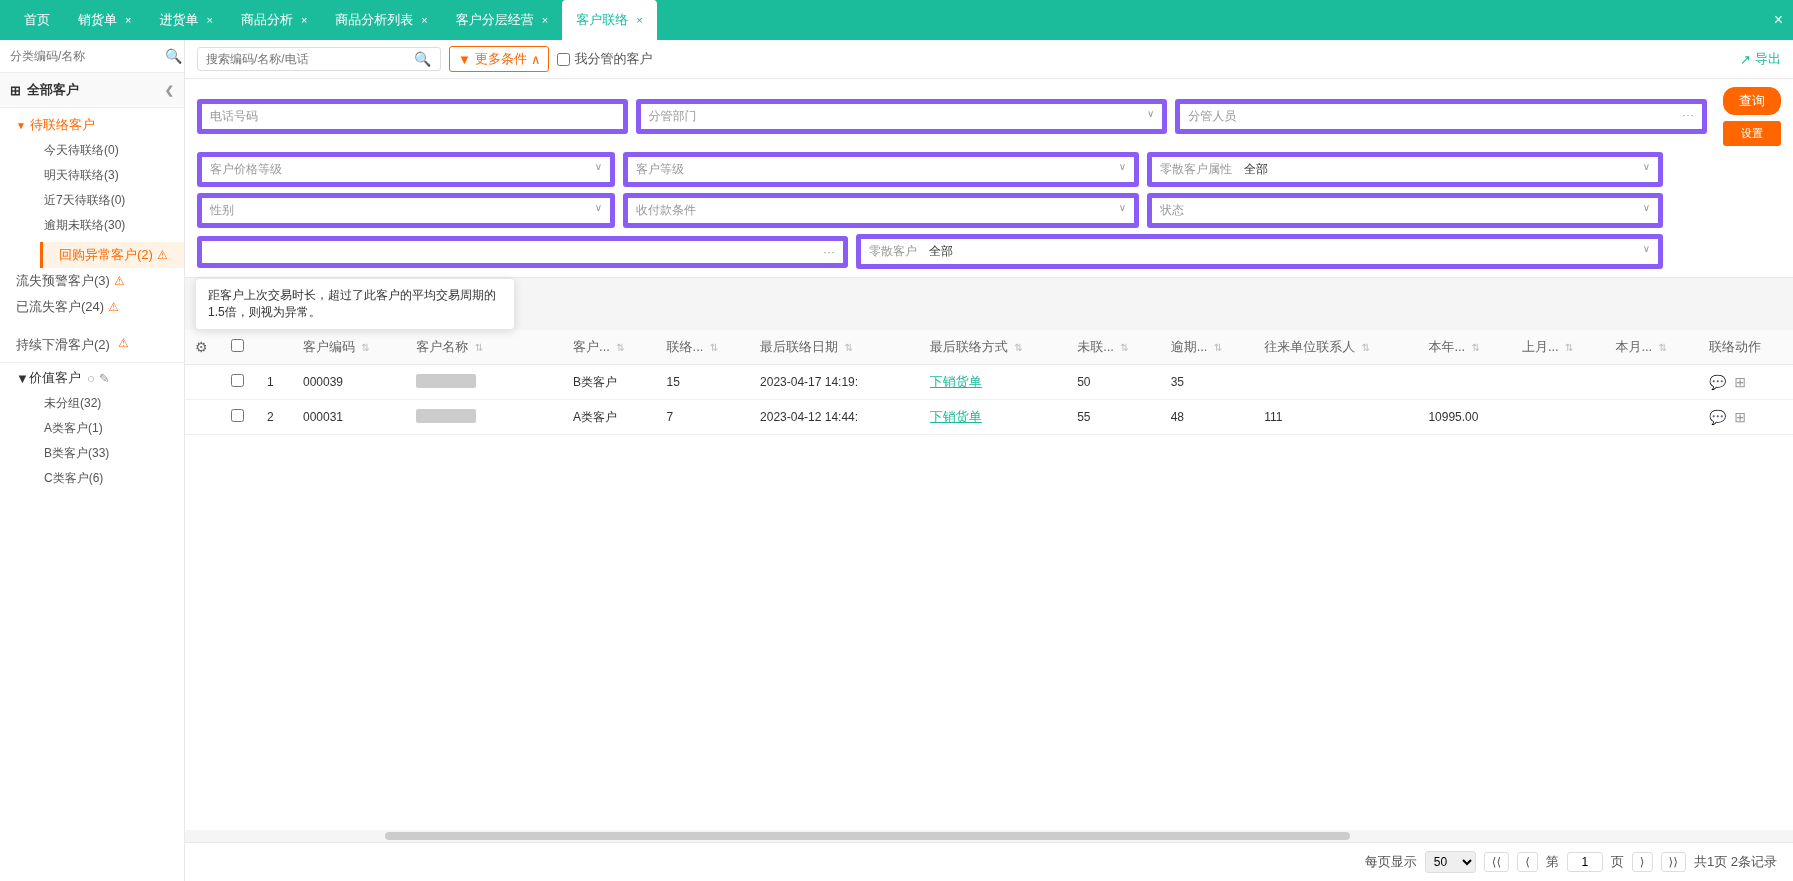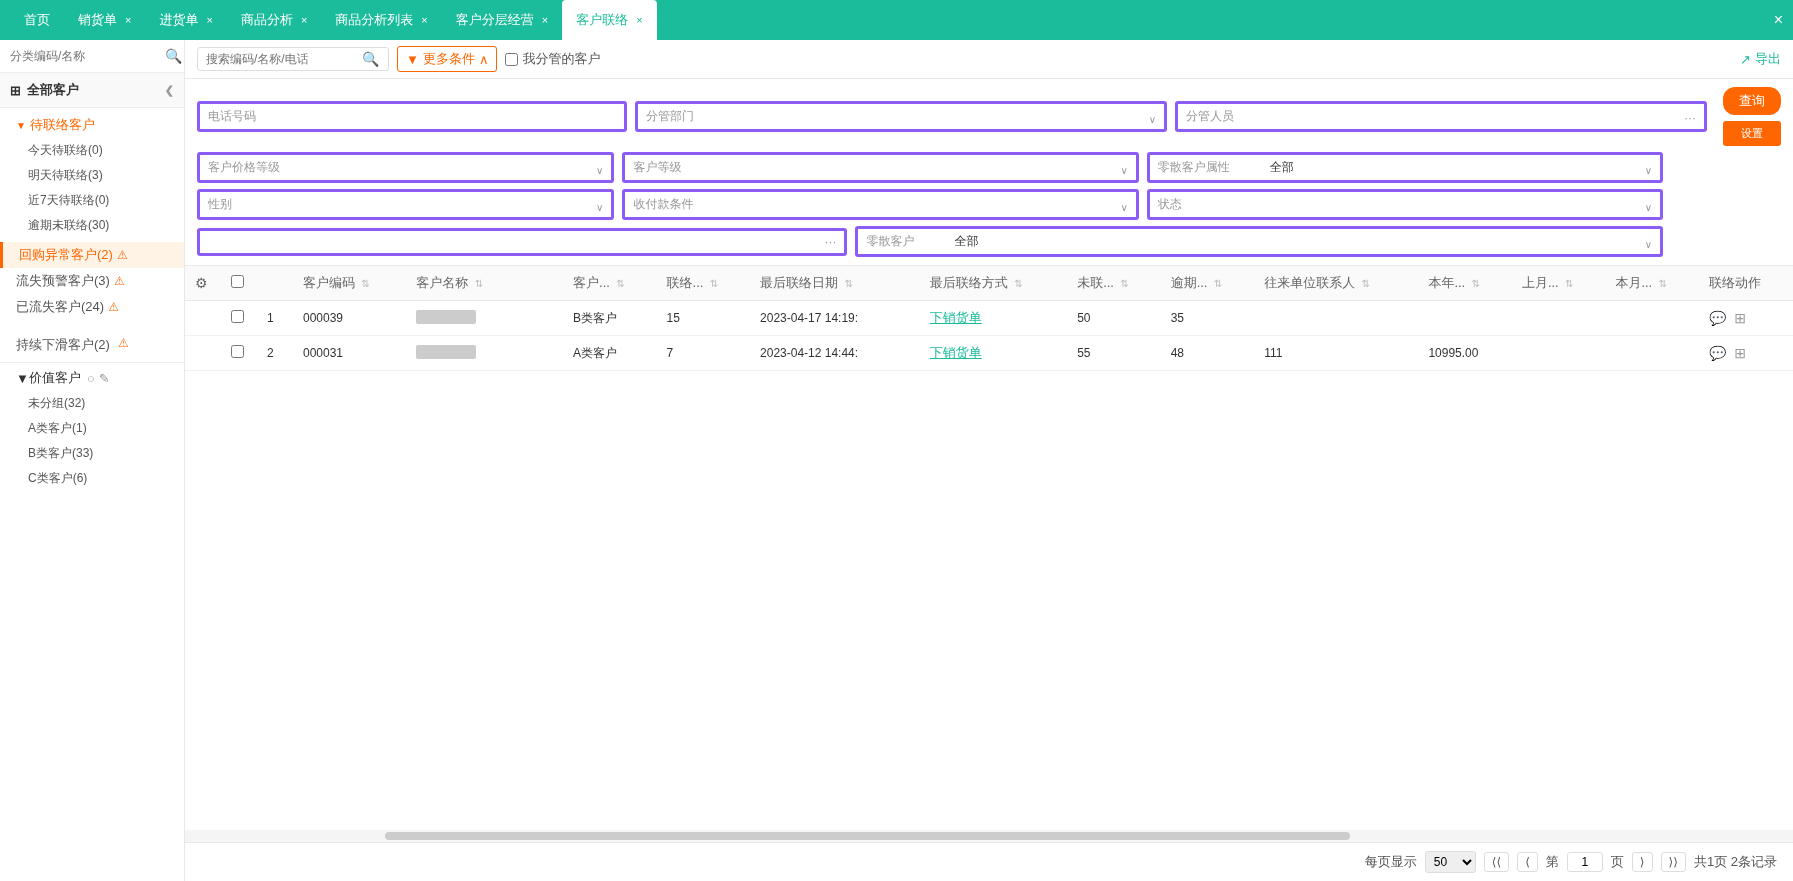--- a/index.html
+++ b/index.html
@@ -50,21 +50,21 @@
     .sidebar-section-header .collapse-btn { margin-left: auto; color: #999; font-size: 11px; }
 
     .sidebar-group { padding: 4px 0; }
     .sidebar-group-title {
       display: flex; align-items: center; padding: 4px 10px 4px 16px;
       color: #f60; font-size: 12px; cursor: pointer; font-weight: 500;
     }
     .sidebar-group-title .arrow { margin-right: 4px; font-size: 10px; }
 
     .sidebar-item {
-      padding: 4px 10px 4px 28px; color: #555; font-size: 12px;
+      padding: 4px 10px 4px 44px; color: #555; font-size: 12px;
       cursor: pointer; white-space: nowrap; overflow: hidden; text-overflow: ellipsis;
     }
     .sidebar-item.active-item {
       background: #fff3e6; color: #f60; font-weight: 500;
       border-left: 3px solid #f60; padding-left: 25px;
     }
 
     .sidebar-group2-title {
       display: flex; align-items: center; padding: 6px 10px 4px 16px;
       color: #333; font-size: 12px; cursor: pointer; font-weight: 500;
@@ -75,21 +75,21 @@
     
     .content { flex: 1; display: flex; flex-direction: column; overflow: hidden; }
 
     
     .filter-bar {
       background: #fff; border-bottom: 1px solid #e8e8e8;
       padding: 6px 12px; display: flex; align-items: center; gap: 8px;
     }
     .search-input-wrap {
       display: flex; align-items: center; border: 1px solid #ddd; border-radius: 3px;
-      padding: 3px 8px; width: 192px; background: #fff;
+      padding: 3px 8px; width: 244px; background: #fff;
     }
     .search-input-wrap input { border: none; outline: none; font-size: 12px; flex: 1; color: #666; }
     .search-icon { color: #1bbc9b; font-size: 14px; cursor: pointer; }
 
     .more-conditions {
       display: flex; align-items: center; gap: 4px; color: #f60;
       cursor: pointer; font-size: 12px; padding: 3px 8px;
       border: 1px solid #f60; border-radius: 3px; white-space: nowrap;
     }
     .my-customers {
@@ -101,23 +101,23 @@
       color: #1bbc9b; cursor: pointer; font-size: 12px;
     }
 
     
     .advanced-filter {
       background: #fff; border-bottom: 1px solid #e8e8e8; padding: 8px 12px;
     }
     .filter-row { display: flex; align-items: center; gap: 8px; margin-bottom: 6px; }
     .filter-row:last-child { margin-bottom: 0; }
     .filter-field {
-      display: flex; align-items: flex-end; flex: 1; min-width: 0;
-      border: 3px solid #8b5cf6; border-radius: 3px; padding: 4px 8px;
-      background: #fff; position: relative; gap: 28px;
+      display: flex; align-items: flex-start; flex: 1; min-width: 0;
+      border: 5px solid #8b5cf6; border-radius: 3px; padding: 4px 8px;
+      background: #fff; position: relative;
     }
     .filter-field label { color: #999; font-size: 12px; margin-right: 6px; white-space: nowrap; }
     .filter-field .dropdown-arrow { margin-left: auto; color: #999; font-size: 10px; }
     .filter-field input { border: none; outline: none; font-size: 12px; color: #333; flex: 1; }
 
     .filter-actions { display: flex; flex-direction: column; gap: 6px; margin-left: 8px; }
     .btn-query {
       background: #f60; color: #fff; border: none; border-radius: 12px;
       padding: 5px 16px; cursor: pointer; font-size: 13px; white-space: nowrap;
     }
@@ -234,21 +234,21 @@
       <div class="sidebar-group-title">
         <span class="arrow">▼</span>
         <span>待联络客户</span>
       </div>
       <div class="sidebar-item">今天待联络(0)</div>
       <div class="sidebar-item">明天待联络(3)</div>
       <div class="sidebar-item">近7天待联络(0)</div>
       <div class="sidebar-item">逾期未联络(30)</div>
     </div>
 
-    <div class="sidebar-item active-item" style="display:flex;align-items:center;gap:4px;padding-left:16px;">
+    <div class="sidebar-item active-item" style="display:flex;align-items:center;gap:4px;padding-left:16px;margin-left:40px;">
       <span>回购异常客户(2)</span>
       <span style="color:#f60;font-size:12px;">⚠</span>
     </div>
     <div class="sidebar-item" style="display:flex;align-items:center;gap:4px;padding-left:16px;">
       <span>流失预警客户(3)</span>
       <span style="color:#f60;font-size:12px;">⚠</span>
     </div>
     <div class="sidebar-item" style="display:flex;align-items:center;gap:4px;padding-left:16px;">
       <span>已流失客户(24)</span>
       <span style="color:#f60;font-size:12px;">⚠</span>
@@ -355,20 +355,21 @@
           </div>
           <div class="filter-field" style="flex:1.5;">
             <label>零散客户</label>
             <span style="margin-left:6px;color:#333;font-size:12px;">全部</span>
             <span class="dropdown-arrow">∨</span>
           </div>
           <div style="width:110px;"></div>
         </div>
       </div>
 
+      <div class="tooltip-box" style="position:relative;left:0;top:0;margin:0 0 0 10px;display:inline-block;">距客户上次交易时长，超过了此客户的平均交易周期的1.5倍，则视为异常。</div>
 
       <div class="table-wrap">
         <table>
           <thead>
             <tr>
               <th style="width:36px;">
                 <span class="gear-icon-btn">⚙</span>
               </th>
               <th style="width:36px;">
                 <input type="checkbox" style="">

